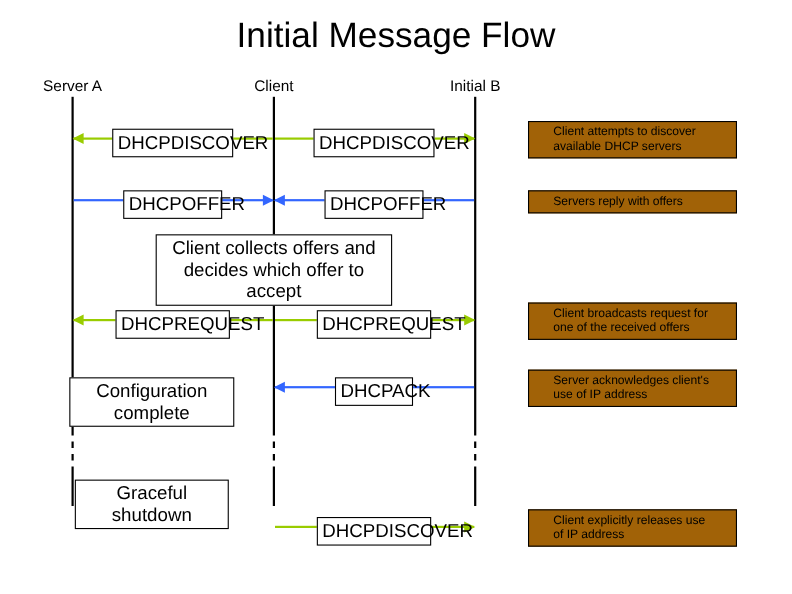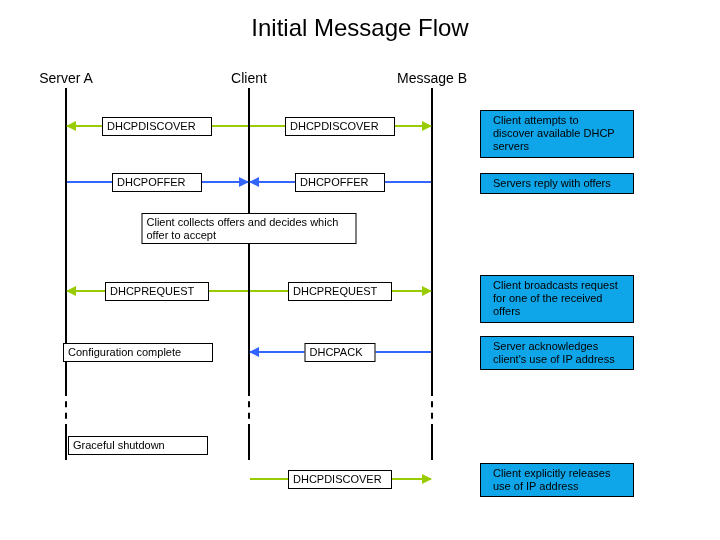--- a/index.html
+++ b/index.html
@@ -10,21 +10,21 @@
     font-family: Verdana, Arial, sans-serif;
     position: relative;
     overflow: hidden;
   }
   .title {
     position: absolute;
     top: 14px;
     left: 0; right: 0;
     text-align: center;
     font-family: Arial, sans-serif;
-    font-size: 24px;
+    font-size: 32px;
     font-weight: 400;
     color: #000;
   }
   .col-header {
     position: absolute;
     top: 70px;
     font-size: 14px;
     font-weight: 400;
     color: #000;
     transform: translateX(-50%);
@@ -67,44 +67,44 @@
   .arrow.green .head.right { right: -1px; border-left: 10px solid #9c0; }
   .arrow.green .head.left  { left: -1px;  border-right: 10px solid #9c0; }
   .arrow.blue  .head.right { right: -1px; border-left: 10px solid #36f; }
   .arrow.blue  .head.left  { left: -1px;  border-right: 10px solid #36f; }
 
   
   .mbox {
     position: absolute;
     background: #fff;
     border: 1px solid #000;
-    font-size: 11px;
-    text-align: left;
+    font-size: 17px;
+    text-align: center;
     padding: 2px 4px;
     line-height: 1.15;
     transform: translateX(-50%);
   }
   .note {
     position: absolute;
-    background: #0ea5e9;
+    background: #a16207;
     border: 1px solid #000;
     font-size: 11px;
-    padding: 3px 12px;
+    padding: 3px 22px;
     line-height: 1.2;
-    width: 154px;
+    width: 190px;
   }
 </style>
 </head>
 <body>
 
 <div class="title">Initial Message Flow</div>
 
 <div class="col-header" style="left:66px">Server A</div>
 <div class="col-header" style="left:249px">Client</div>
-<div class="col-header" style="left:432px">Message B</div>
+<div class="col-header" style="left:432px">Initial B</div>
 
 <div class="lifeline solid" style="left:65px">
     <div class="dash"></div>
   </div>
 <div class="lifeline solid" style="left:248px">
     <div class="dash"></div>
   </div>
 <div class="lifeline solid" style="left:431px">
     <div class="dash"></div>
   </div>

